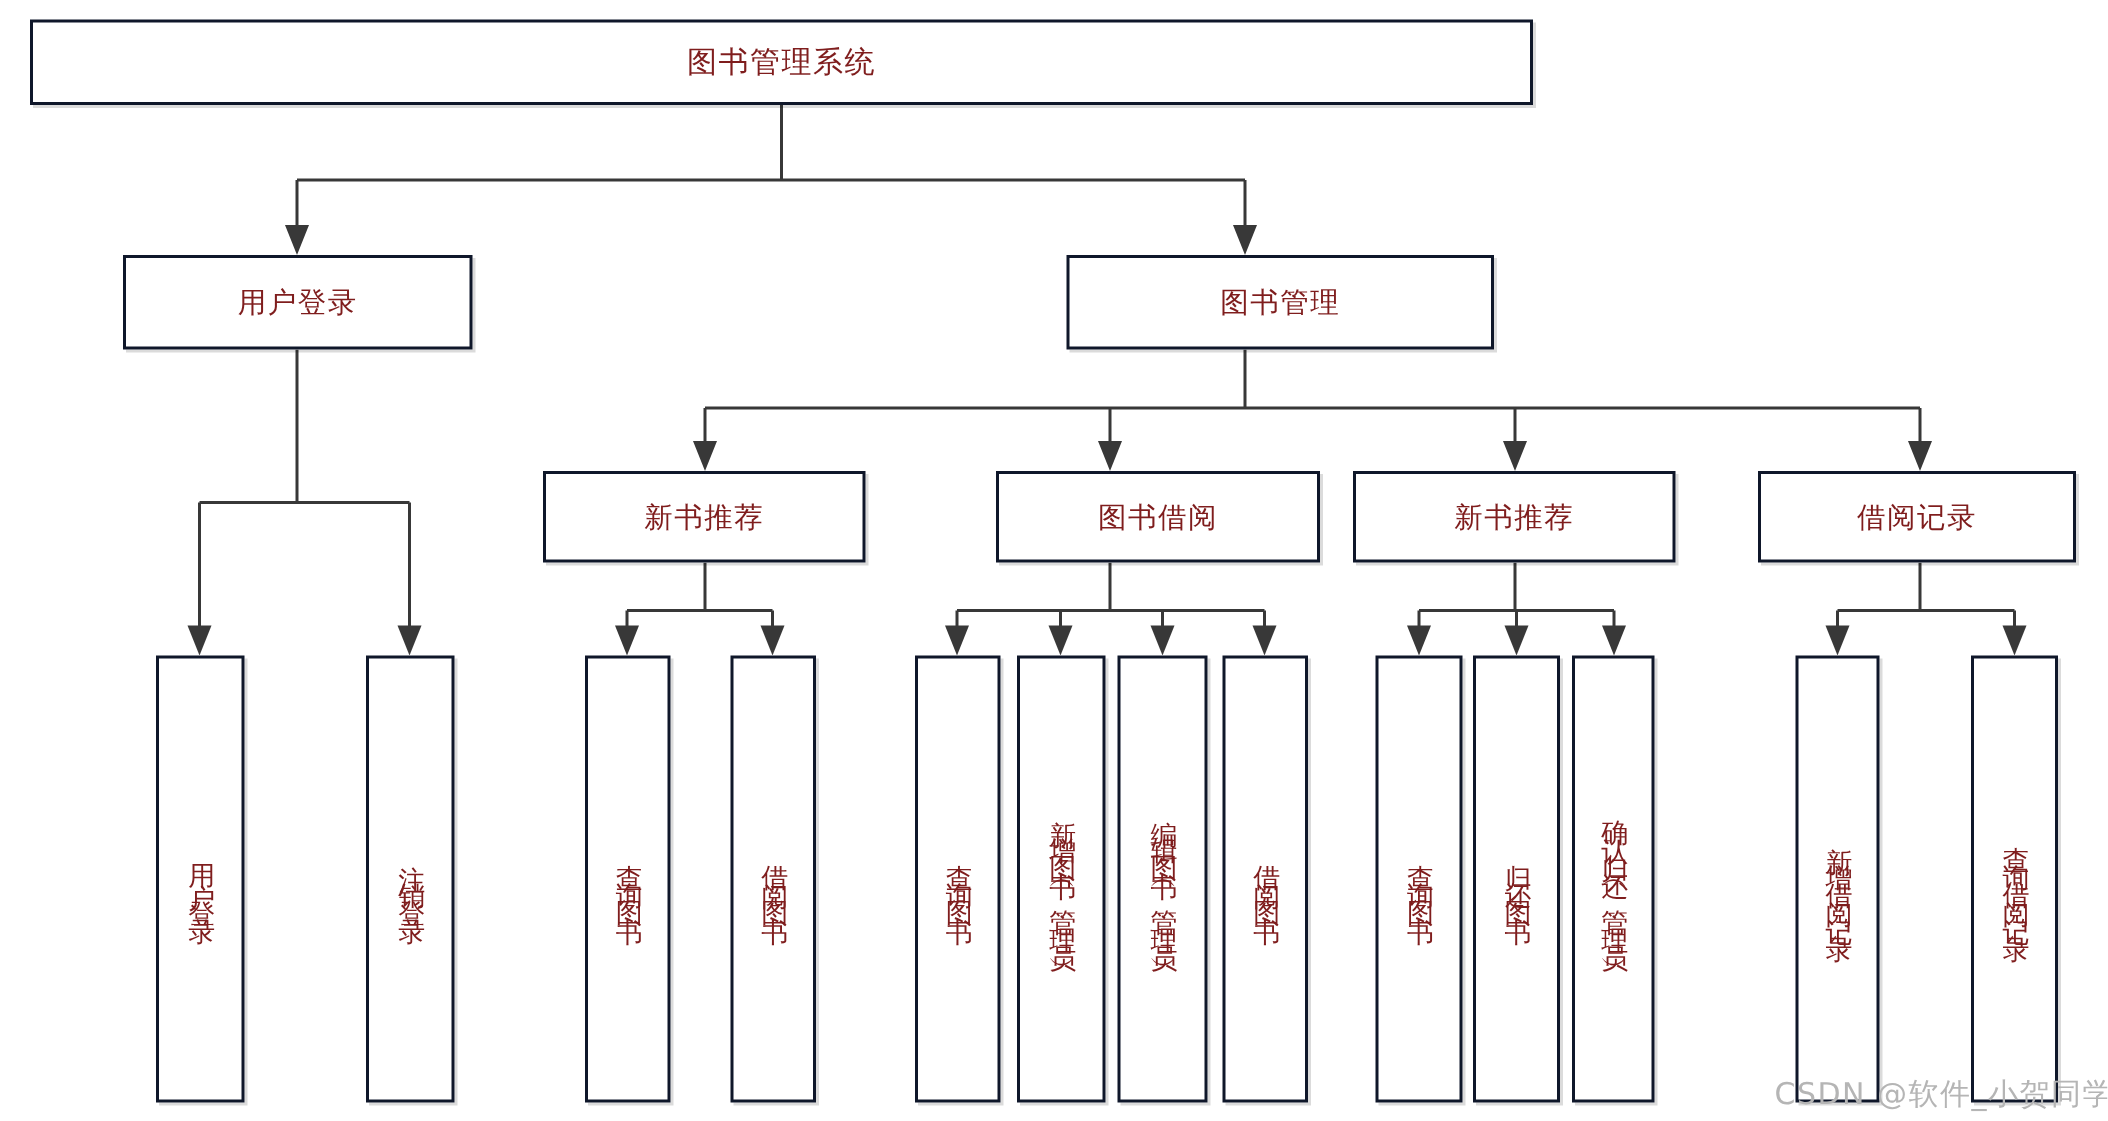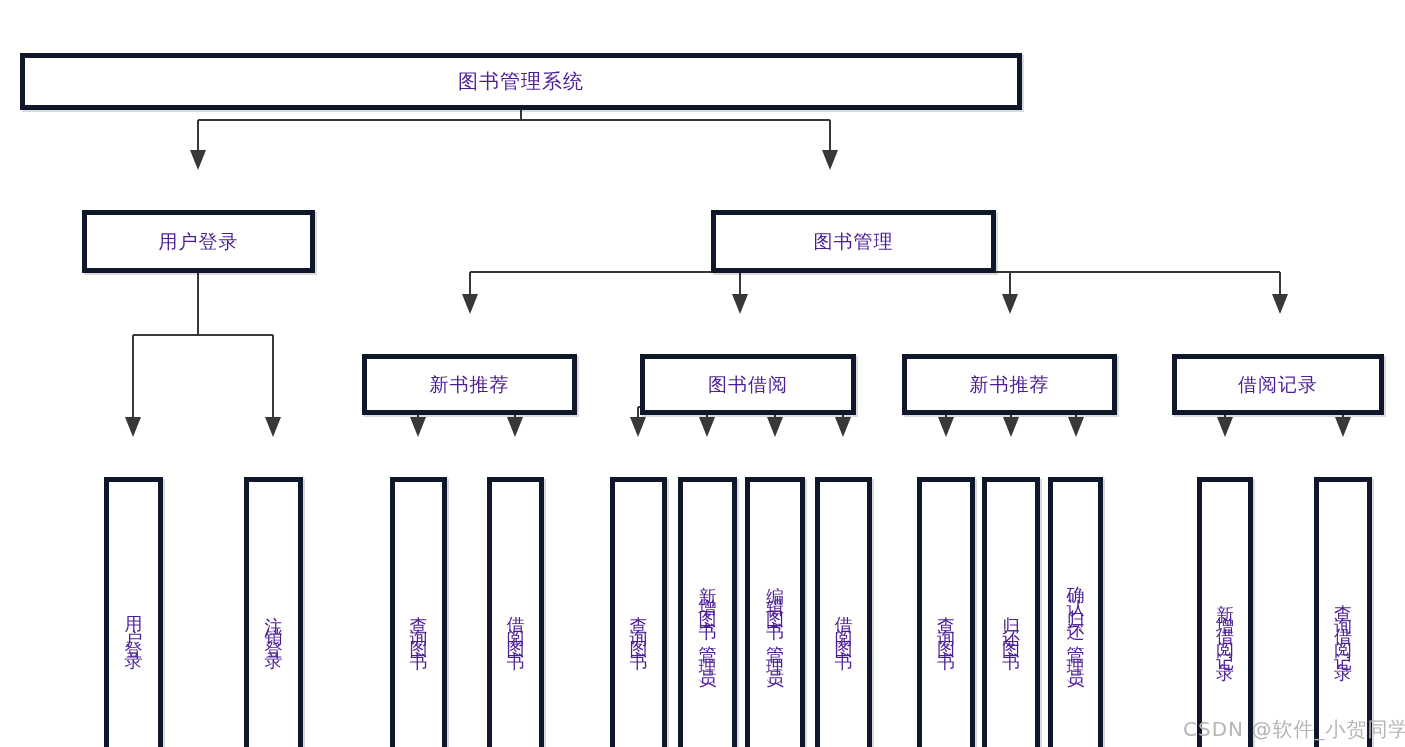--- a/index.html
+++ b/index.html
@@ -8,27 +8,26 @@
     width:1405px;height:747px;
     background:#ffffff;
     font-family:"DejaVu Sans","Liberation Sans",sans-serif;
     overflow:hidden;
   }
   .wires{position:absolute;left:0;top:0;width:1405px;height:747px;}
   .box{
     position:absolute;
     box-sizing:border-box;
     background:#ffffff;
-    border:5px solid #0f172a;
+    border:2px solid #0f172a;
     box-shadow:2px 2px 0 rgba(0,0,0,0.14);
     display:flex;align-items:center;justify-content:center;
-    color:#4c1d95;
+    color:#7f1d1d;
     text-align:center;
     z-index:2;
-    margin-top:40px;
   }
   .h{font-size:19px;letter-spacing:1px;}
   .title{font-size:20px;}
   .v{
     writing-mode:vertical-rl;
     text-orientation:mixed;
     font-size:18px;
     letter-spacing:12px;
     line-height:1;
   }
@@ -86,21 +85,21 @@
       <polygon points="1335,417 1351,417 1343,437"></polygon>
     </g>
   </svg>
 
   <div class="box h title" style="left:20px;top:13px;width:1002px;height:57px;">图书管理系统</div>
 
   <div class="box h" style="left:82px;top:170px;width:233px;height:63px;">用户登录</div>
   <div class="box h" style="left:711px;top:170px;width:285px;height:63px;">图书管理</div>
 
   <div class="box h" style="left:362px;top:314px;width:215px;height:61px;text-align:center;">新书推荐</div>
-  <div class="box h" style="left:640px;top:314px;width:216px;height:61px;">图书借阅</div>
+  <div class="box h" style="left:664px;top:314px;width:216px;height:61px;">图书借阅</div>
   <div class="box h" style="left:902px;top:314px;width:215px;height:61px;">新书推荐</div>
   <div class="box h" style="left:1172px;top:314px;width:212px;height:61px;">借阅记录</div>
 
   <div class="box v" style="left:104px;top:437px;width:59px;height:298px;">用户登录</div>
   <div class="box v" style="left:244px;top:437px;width:59px;height:298px;">注销登录</div>
 
   <div class="box v" style="left:390px;top:437px;width:57px;height:298px;">查询图书</div>
   <div class="box v" style="left:487px;top:437px;width:57px;height:298px;">借阅图书</div>
 
   <div class="box v" style="left:610px;top:437px;width:57px;height:298px;">查询图书</div>

